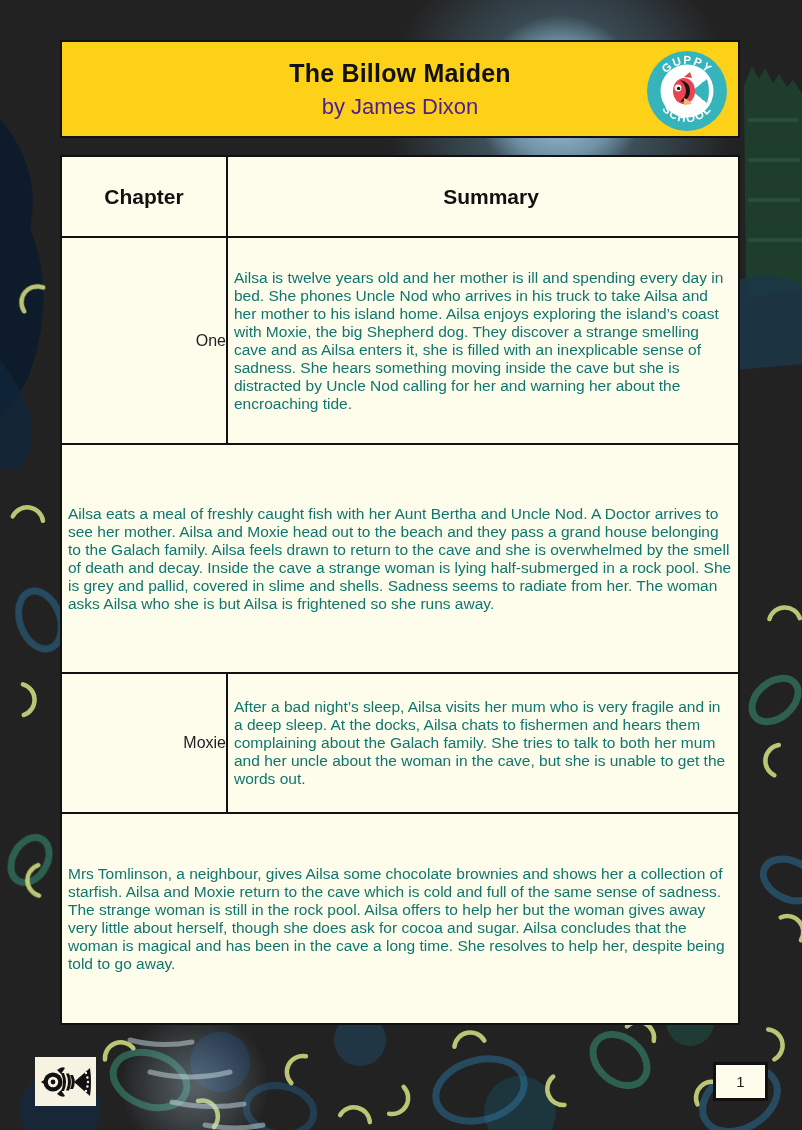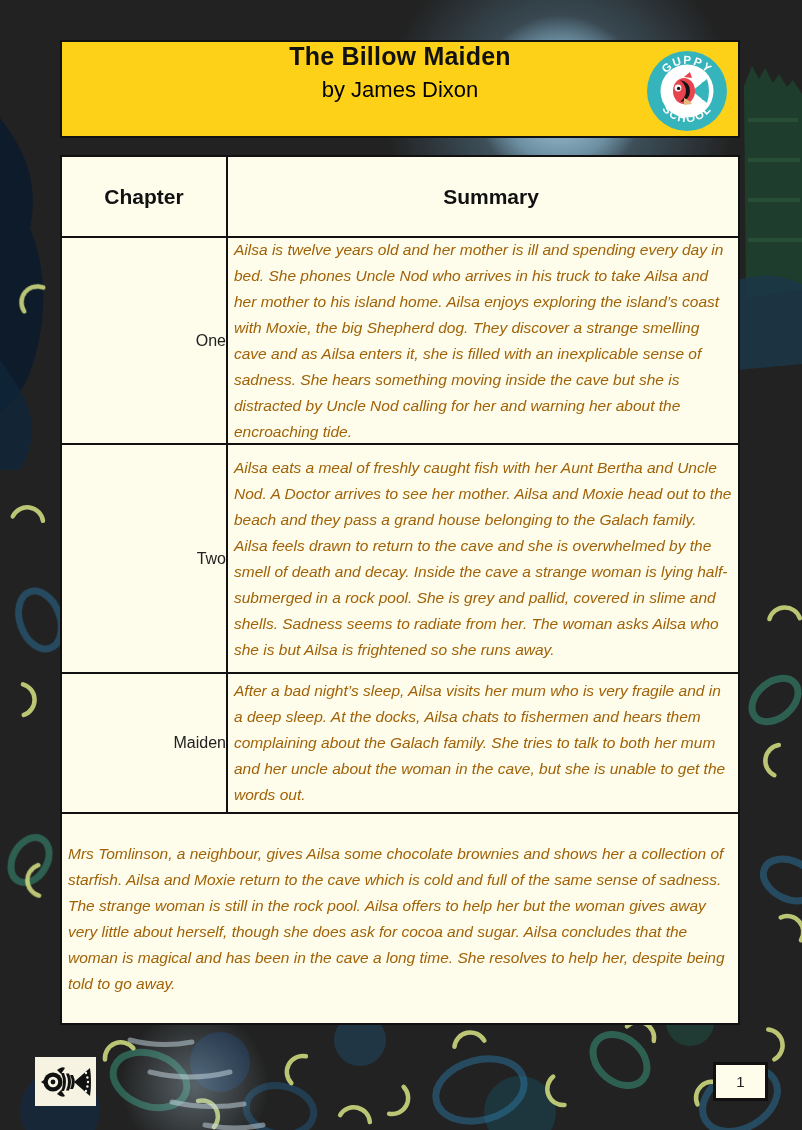--- a/index.html
+++ b/index.html
@@ -24,33 +24,33 @@
   
   .header-banner {
     position: absolute;
     left: 60px; top: 40px;
     width: 680px; height: 98px;
     background: #fcd117;
     border: 2px solid #111;
     display: flex;
     flex-direction: column;
     align-items: center;
-    justify-content: flex-start;
+    justify-content: center;
     gap: 6px;
   }
   .header-title {
     font-size: 25px;
     font-weight: bold;
     color: #111;
     letter-spacing: 0.2px;
   }
   .header-subtitle {
     font-size: 22px;
     font-weight: normal;
-    color: #000000;
+    color: #4c1d95;
   }
   .logo-badge {
     position: absolute;
     right: 10px; top: 8px;
     width: 82px; height: 82px;
   }
 
   
   .doc-table {
     position: absolute;
@@ -81,24 +81,23 @@
     font-size: 21px; font-weight: bold; color: #111;
     justify-content: center; text-align: center;
   }
   .row-one   { height: 207px; }
   .row-two   { height: 229px; }
   .row-three { height: 140px; }
   .row-four  { height: 211px; }
   .chapter-label { font-size: 16px; color: #222; }
   .summary-text {
     font-size: 15.5px;
-    line-height: 26px;
-    color: #a16207;
+    line-height: 18px;
+    color: #0f766e;
     width: 100%;
-    font-style: italic;
   }
   .align-left   { text-align: left; }
   .align-center { text-align: left; }
 
   
   .fish-stamp {
     position: absolute;
     left: 35px; top: 1057px;
     width: 61px; height: 49px;
     background: #f6f3e3;
@@ -243,31 +242,28 @@
     <div class="t-row row-one">
       <div class="cell-chapter">
           <span class="chapter-label">One</span>
         </div>
       <div class="cell-summary">
           <span class="summary-text align-left">Ailsa is twelve years old and her mother is ill and spending every day in bed. She phones Uncle Nod who arrives in his truck to take Ailsa and her mother to his island home. Ailsa enjoys exploring the island’s coast with Moxie, the big Shepherd dog. They discover a strange smelling cave and as Ailsa enters it, she is filled with an inexplicable sense of sadness. She hears something moving inside the cave but she is distracted by Uncle Nod calling for her and warning her about the encroaching tide.</span>
         </div>
     </div>
 
     <div class="t-row row-two">
-      <div class="cell-chapter">
-          <span class="chapter-label">Two</span>
-        </div>
       <div class="cell-summary">
           <span class="summary-text align-center">Ailsa eats a meal of freshly caught fish with her Aunt Bertha and Uncle Nod. A Doctor arrives to see her mother. Ailsa and Moxie head out to the beach and they pass a grand house belonging to the Galach family. Ailsa feels drawn to return to the cave and she is overwhelmed by the smell of death and decay. Inside the cave a strange woman is lying half-submerged in a rock pool. She is grey and pallid, covered in slime and shells. Sadness seems to radiate from her. The woman asks Ailsa who she is but Ailsa is frightened so she runs away.</span>
         </div>
     </div>
 
     <div class="t-row row-three">
       <div class="cell-chapter">
-          <span class="chapter-label">Maiden</span>
+          <span class="chapter-label">Moxie</span>
         </div>
       <div class="cell-summary">
           <span class="summary-text align-center">After a bad night’s sleep, Ailsa visits her mum who is very fragile and in a deep sleep. At the docks, Ailsa chats to fishermen and hears them complaining about the Galach family. She tries to talk to both her mum and her uncle about the woman in the cave, but she is unable to get the words out.</span>
         </div>
     </div>
 
     <div class="t-row row-four">
       <div class="cell-summary">
           <span class="summary-text align-center">Mrs Tomlinson, a neighbour, gives Ailsa some chocolate brownies and shows her a collection of starfish. Ailsa and Moxie return to the cave which is cold and full of the same sense of sadness. The strange woman is still in the rock pool. Ailsa offers to help her but the woman gives away very little about herself, though she does ask for cocoa and sugar. Ailsa concludes that the woman is magical and has been in the cave a long time. She resolves to help her, despite being told to go away.</span>
         </div>

